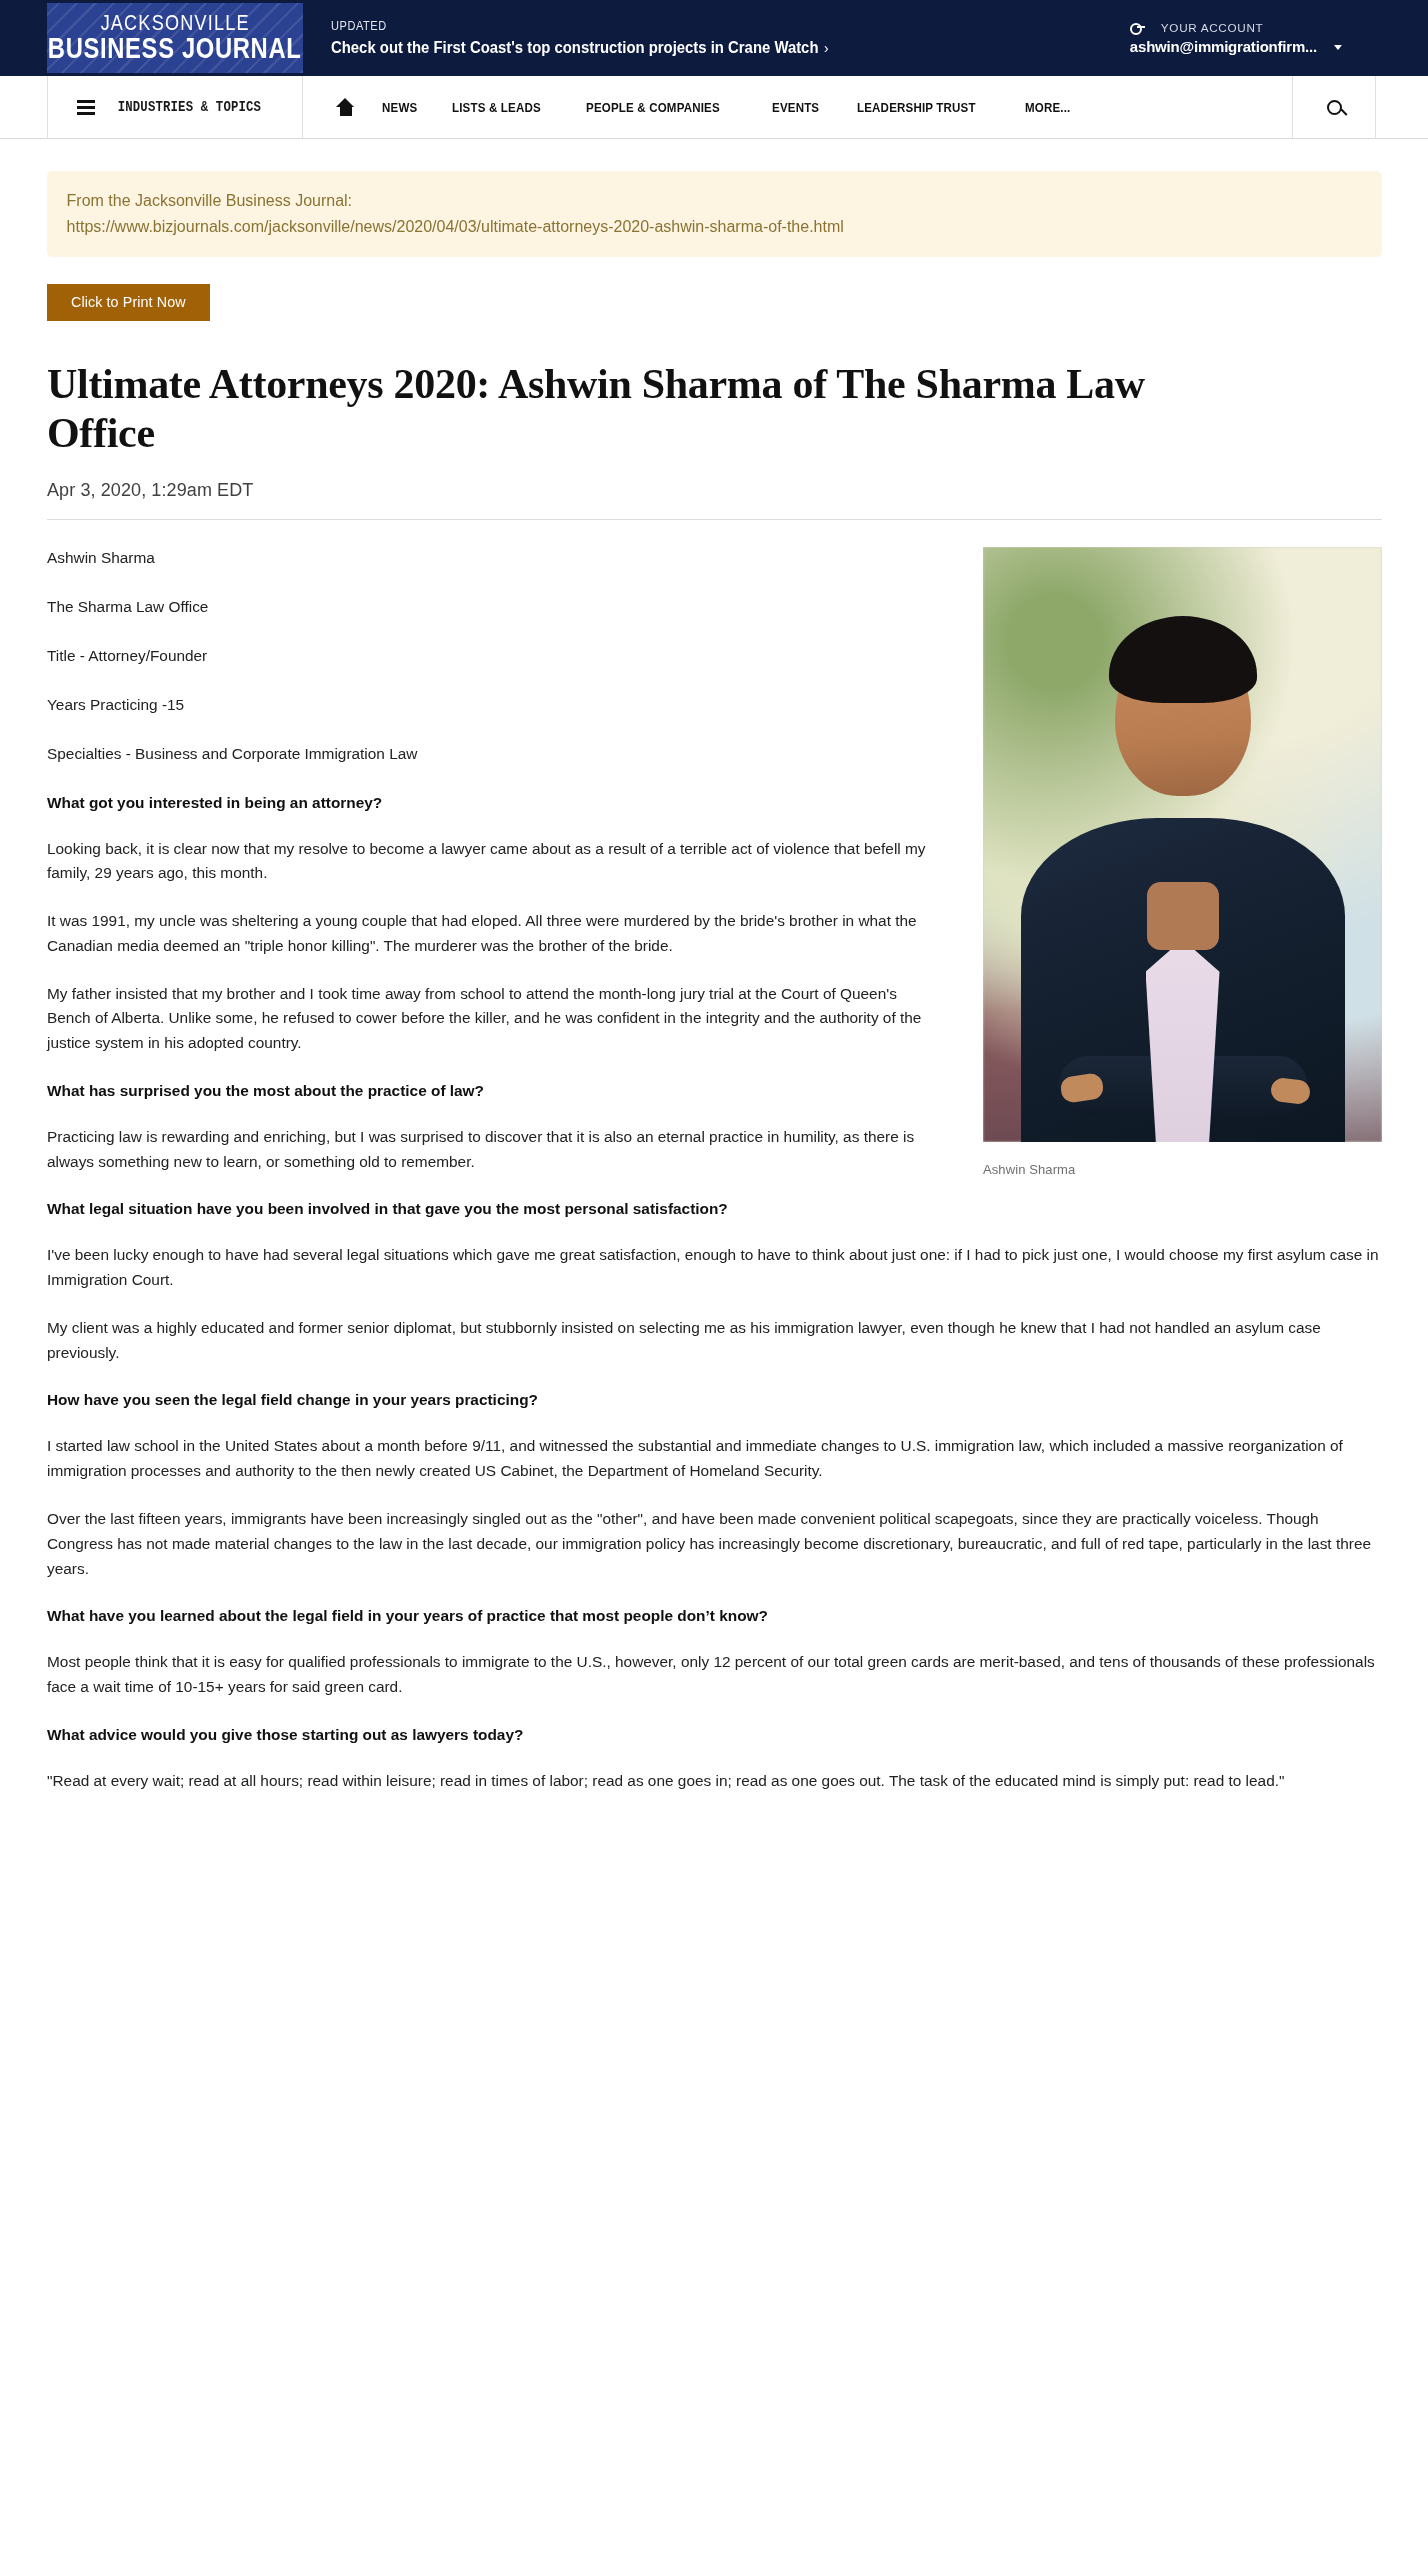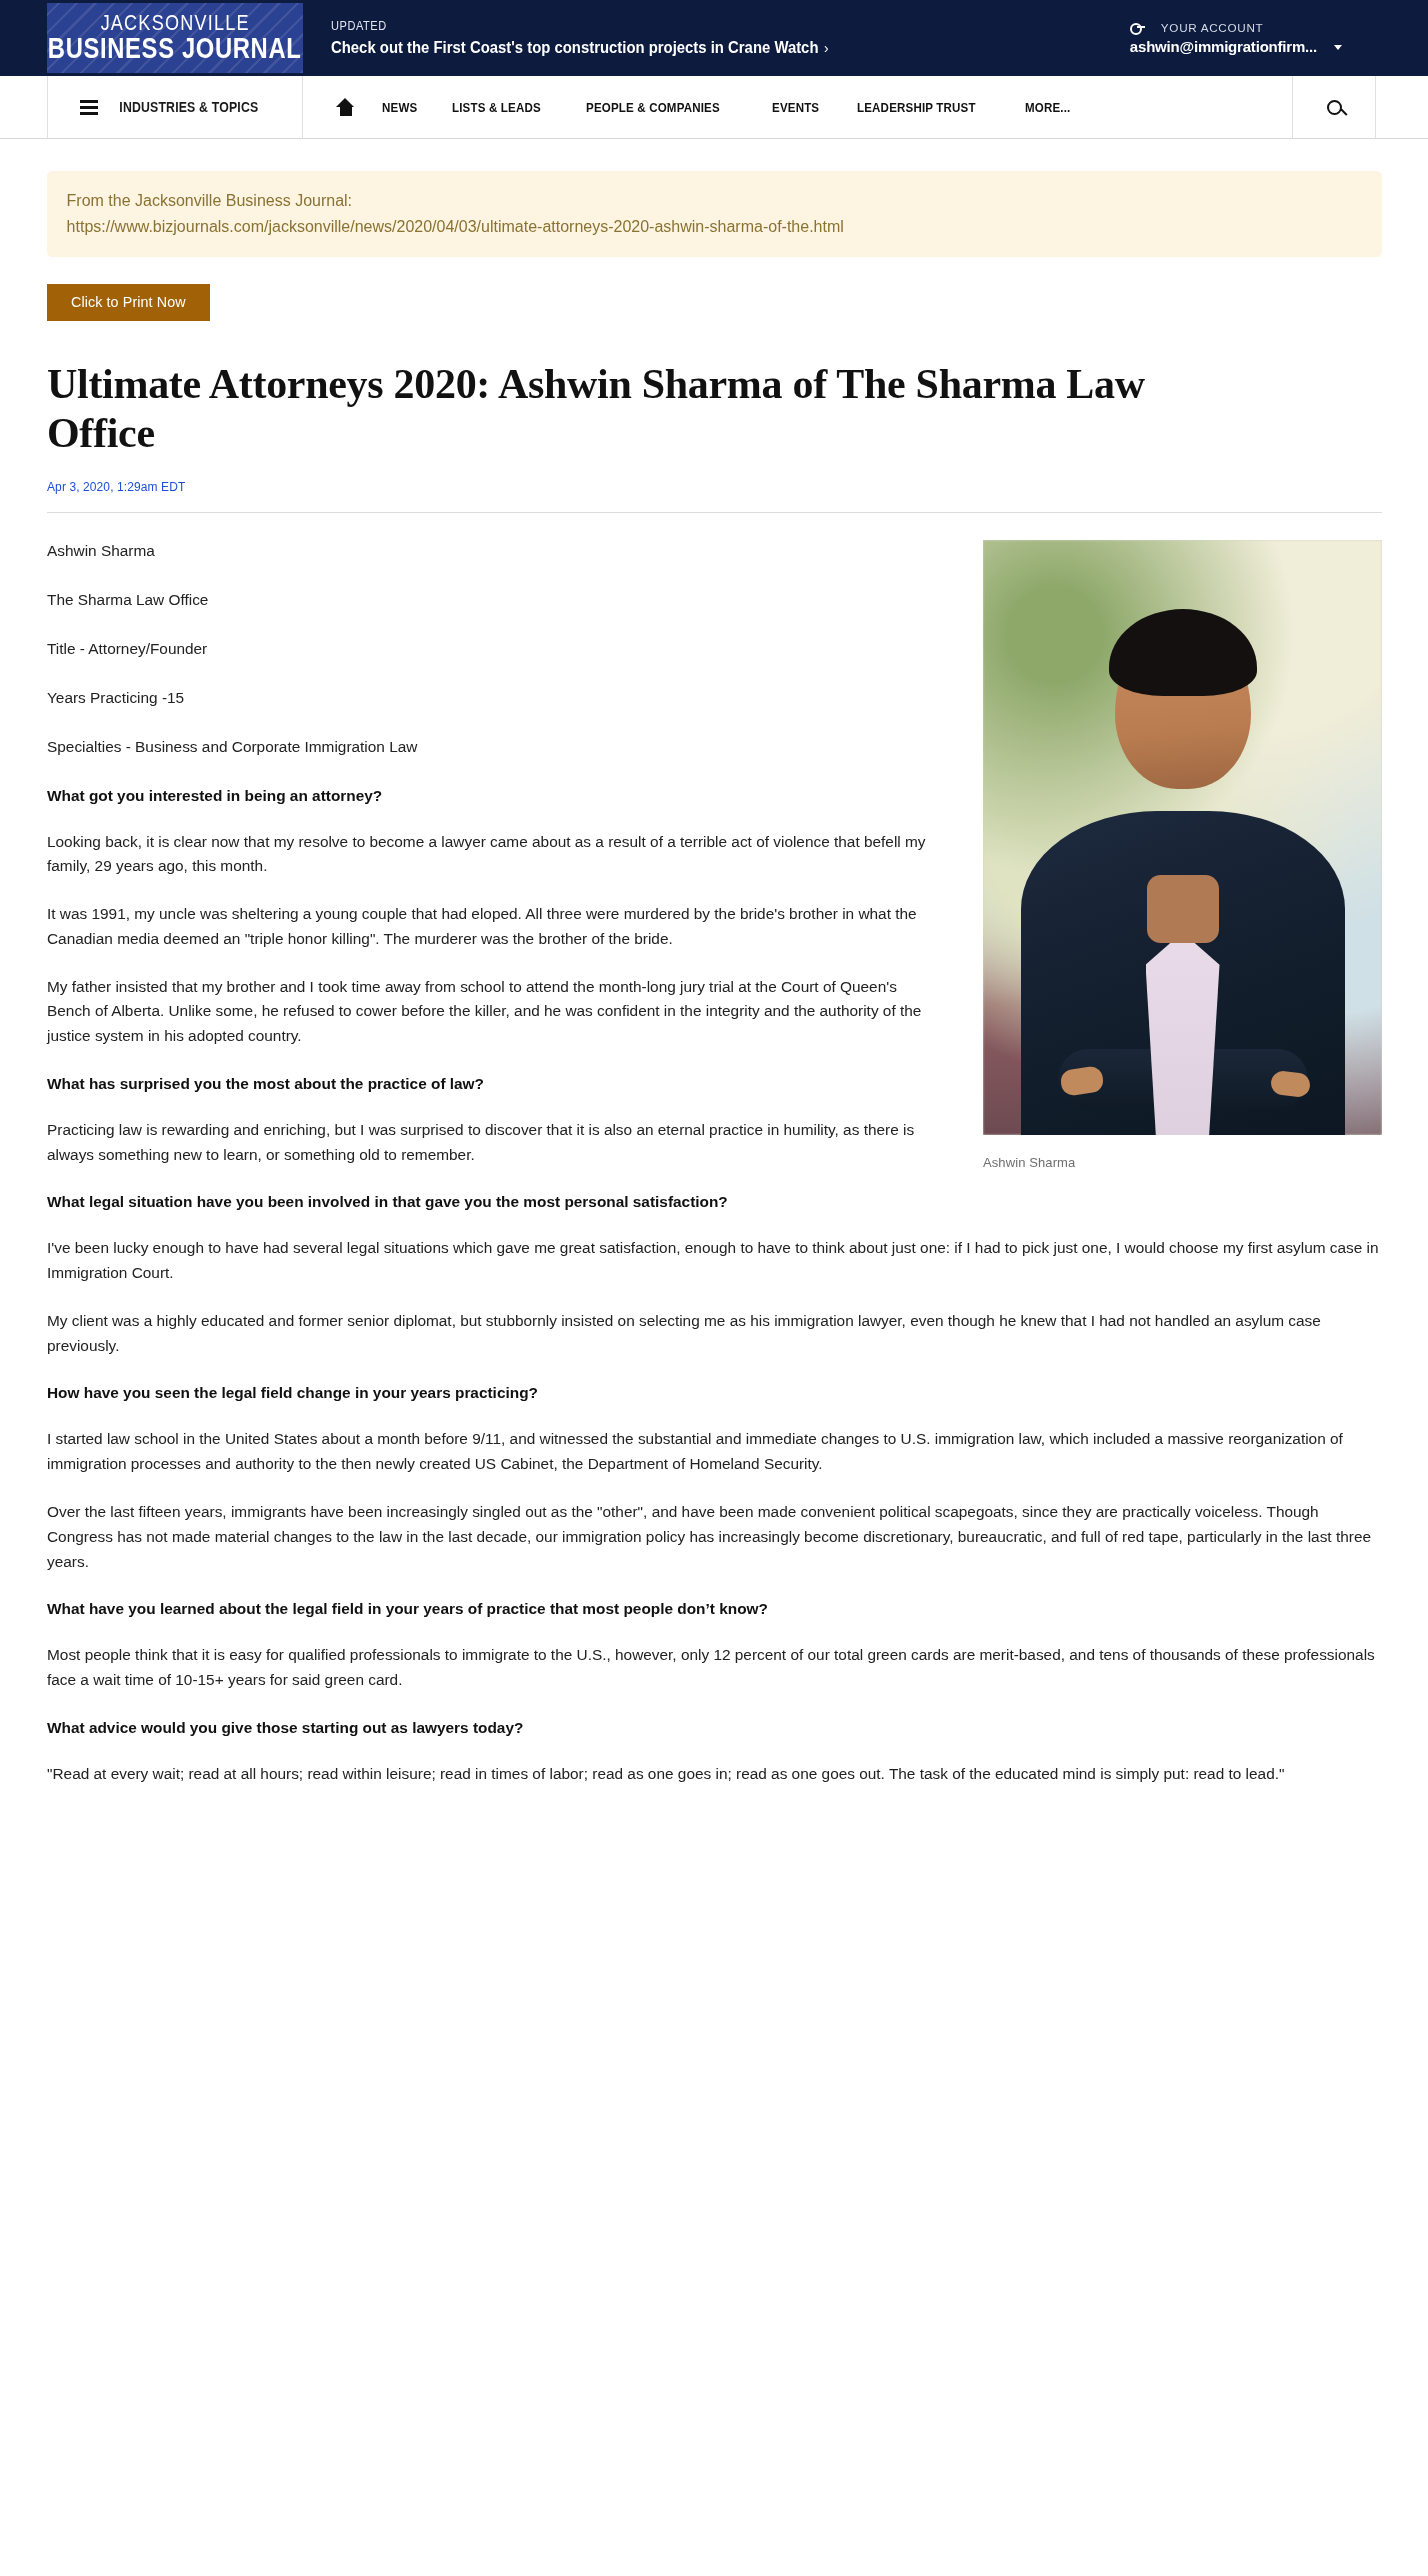--- a/index.html
+++ b/index.html
@@ -145,20 +145,21 @@
   .nav-industries {
     width: 256px;
     margin-left: 47px;
     border-left: 0.8px solid #e0e0e0;
     border-right: 0.8px solid #e0e0e0;
     display: flex;
     align-items: center;
     justify-content: center;
     gap: 10.5px;
     cursor: pointer;
+    font-family: Liberation Mono, monospace;
   }
   .burger { display:flex; flex-direction:column; gap:3px; }
   .burger span { display:block; width:18px; height:3px; background:#111; }
   .nav-industries-label {
     font-size: 14.3px;
     font-weight: 700;
     letter-spacing: 0.2px;
     transform: scaleX(0.86);
     white-space: nowrap;
   }
@@ -243,22 +244,22 @@
     font-family: "Liberation Serif", serif;
     font-size: 42px;
     font-weight: 700;
     line-height: 1.18;
     letter-spacing: -0.3px;
     color: #111;
     max-width: 1183px;
   }
   .byline {
     margin-top: 21px;
-    color: #1d4ed8;
-    font-size: 12px;
+    color: #404040;
+    font-size: 18px;
     letter-spacing: 0.1px;
   }
   .rule {
     margin-top: 18px;
     border: 0; border-top: 0.8px solid #ddd;
   }
 
   .article {
     margin-top: 26px;
     font-size: 15.4px;

